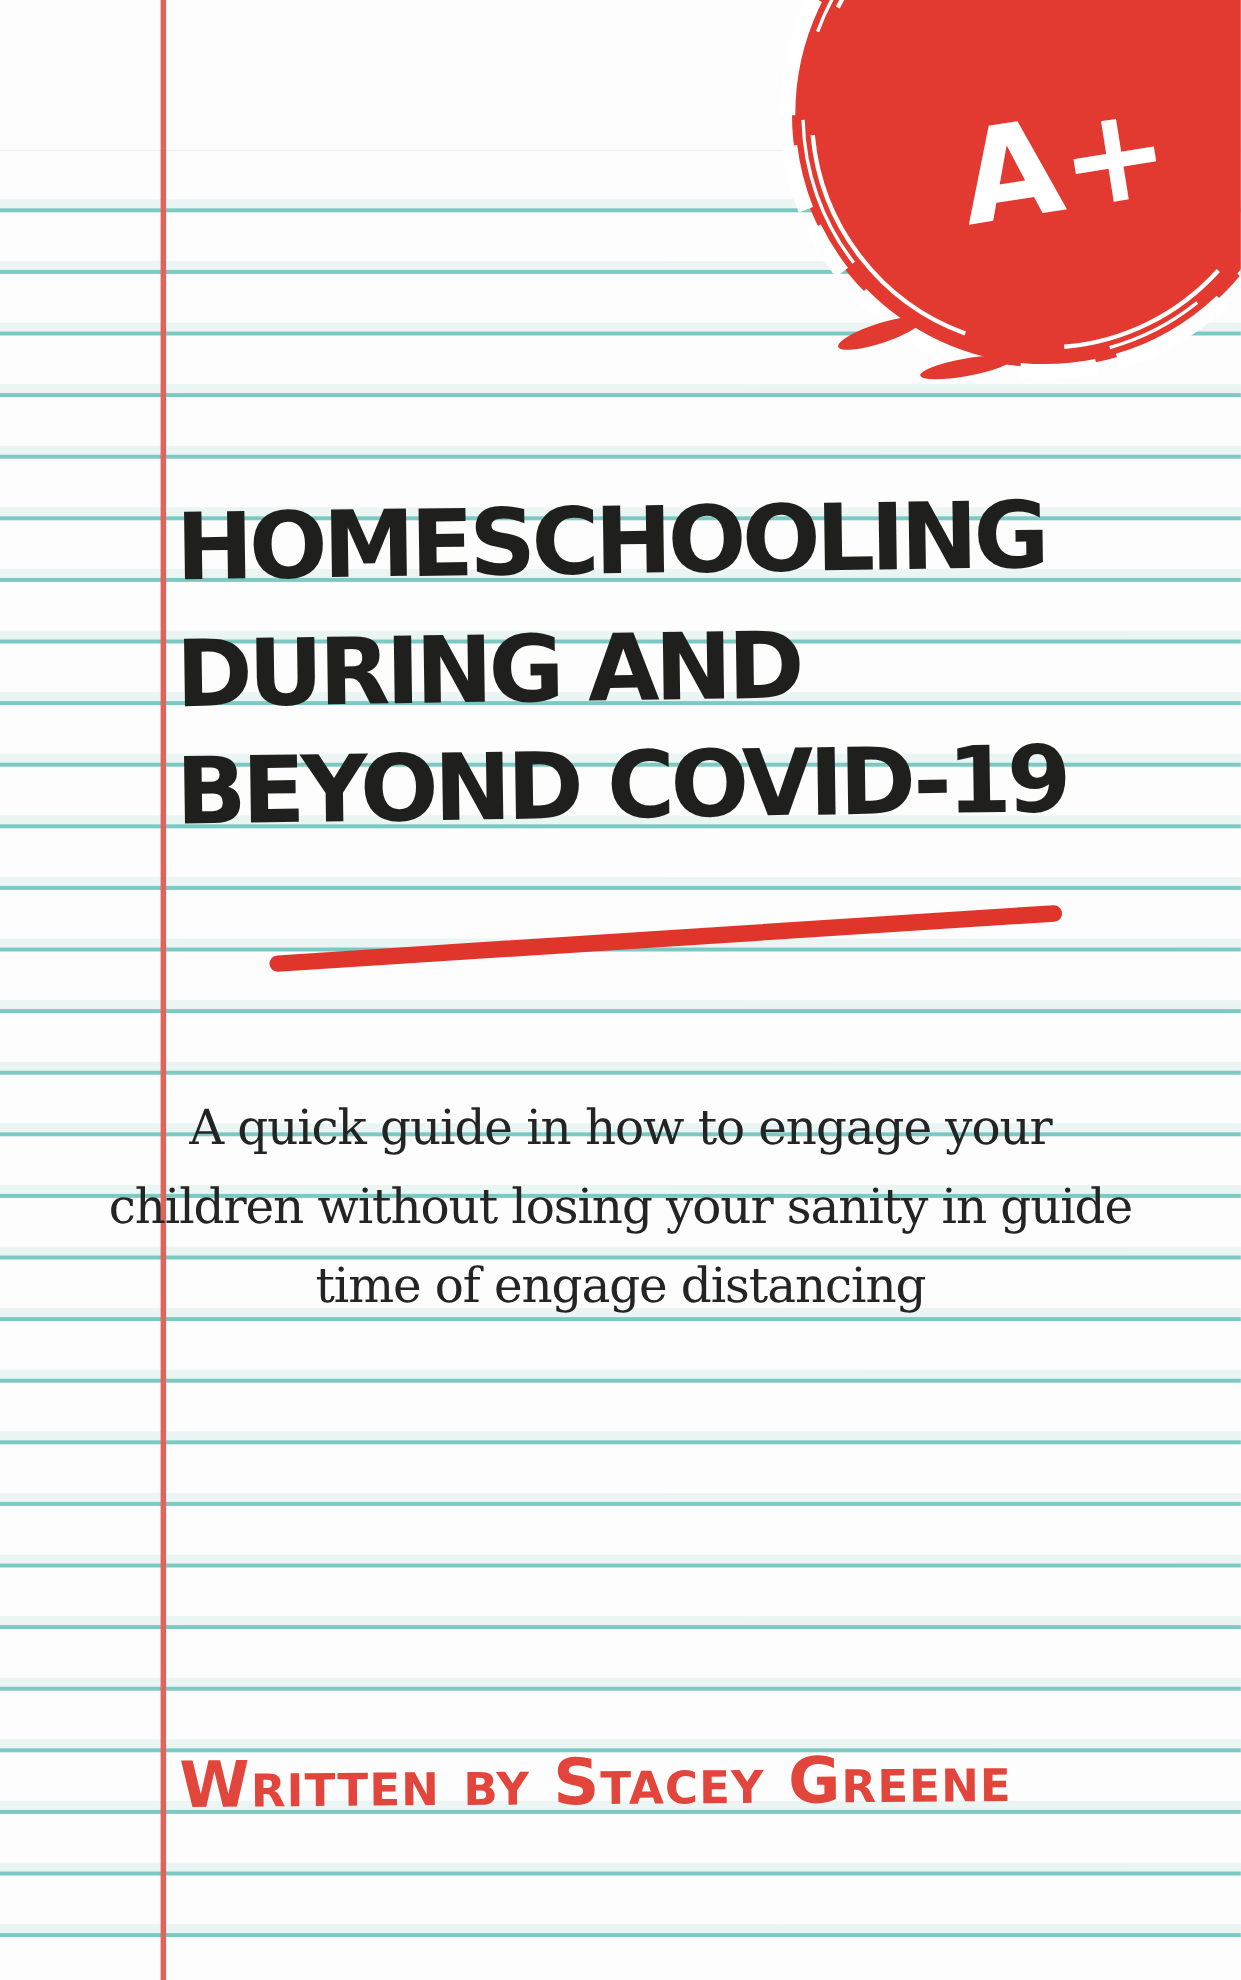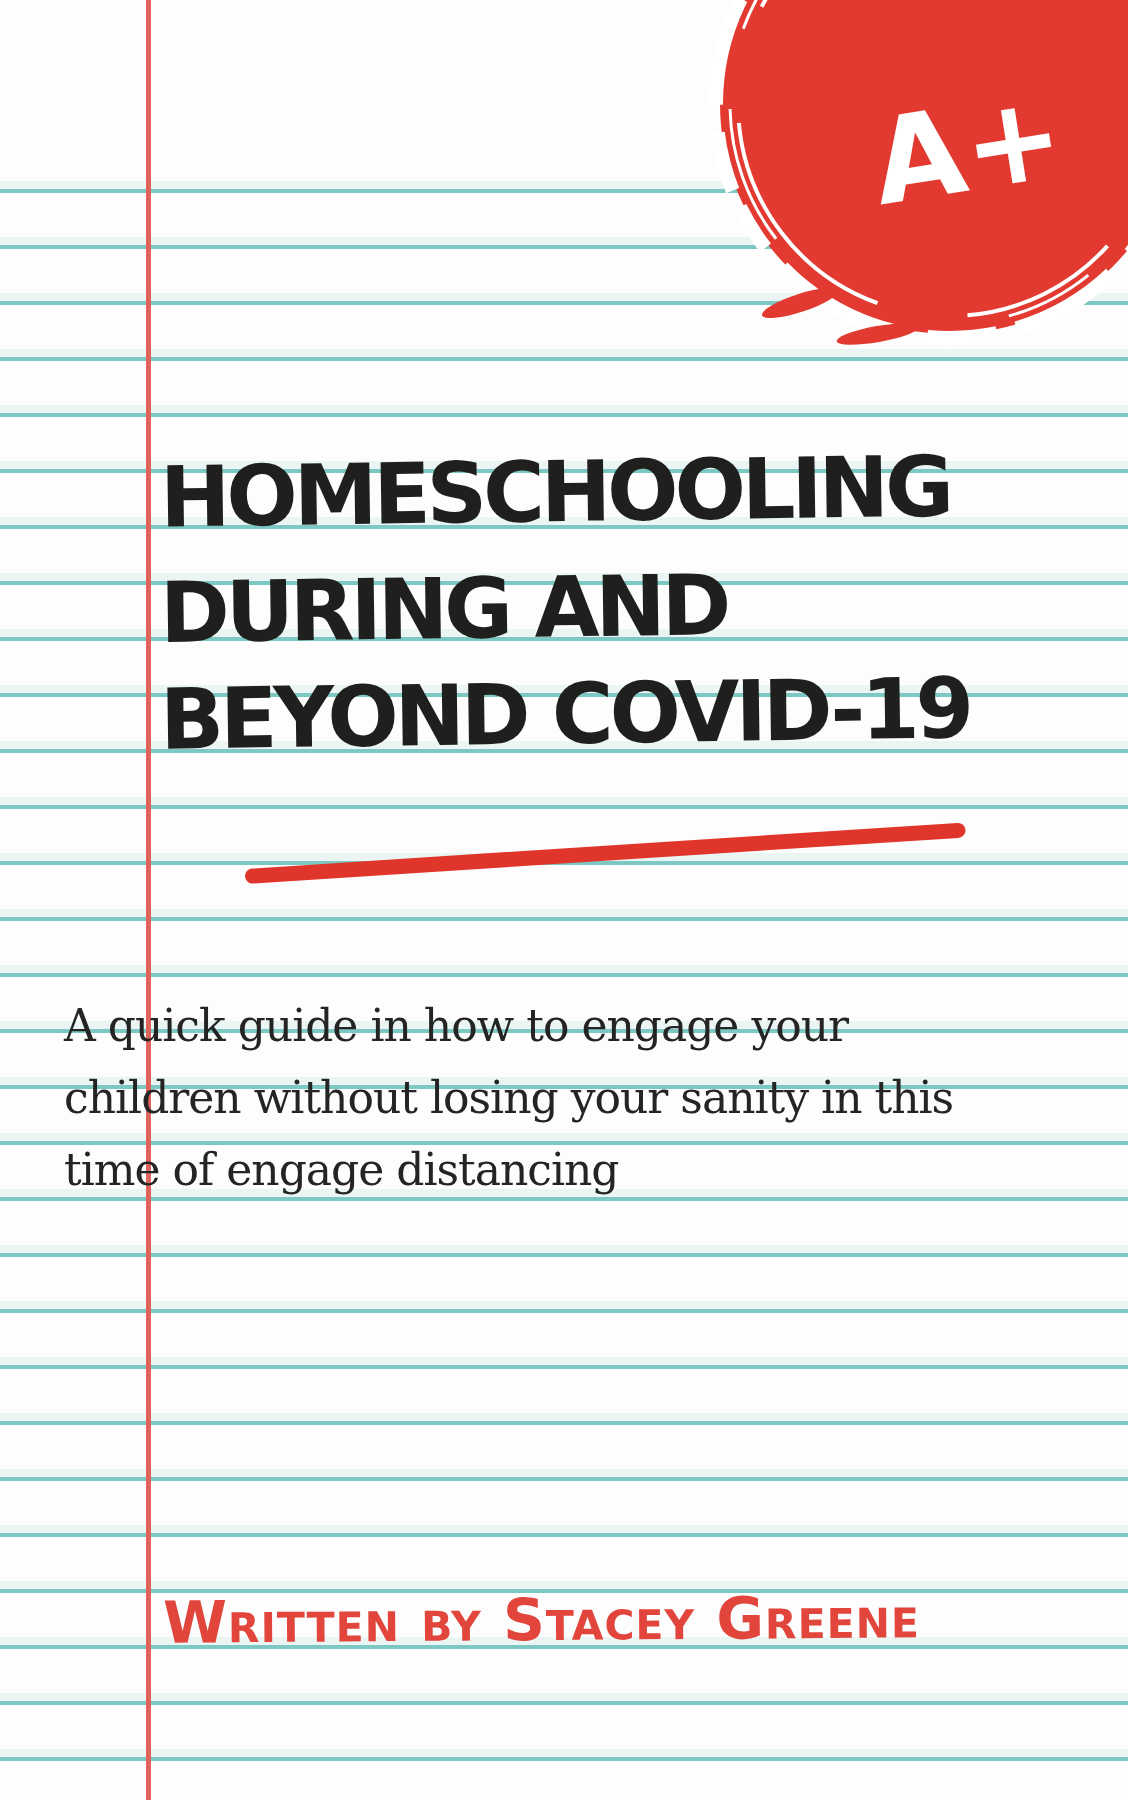--- a/index.html
+++ b/index.html
@@ -71,21 +71,21 @@
     width:722px; height:15px;
     background:var(--underline-red);
     border-radius:9px;
     transform:rotate(-3.7deg);
     transform-origin:left center;
   }
   
   .subtitle{
     position:absolute;
     left:64px; top:990px; width:1000px;
-    text-align:left;
+    text-align:center;
     font-family:"DejaVu Serif","Liberation Serif",serif;
     font-size:44px;
     line-height:72px;
     letter-spacing:-1px;
     color:var(--subtitle-ink);
   }
   
   .author{
     position:absolute;
     left:163px; top:1586px;
@@ -119,17 +119,17 @@
 </svg>
 
 <div class="title-line" id="title-line-1">HOMESCHOOLING</div>
 <div class="title-line" id="title-line-2">DURING AND</div>
 <div class="title-line" id="title-line-3">BEYOND COVID-19</div>
 
 <div class="title-underline"></div>
 
 <div class="subtitle">
   <div>A quick guide in how to engage your</div>
-  <div>children without losing your sanity in this</div>
+  <div>children without losing your sanity in guide</div>
   <div>time of engage distancing</div>
 </div>
 
 <div class="author">Written by Stacey Greene</div>
 
 </body></html>

